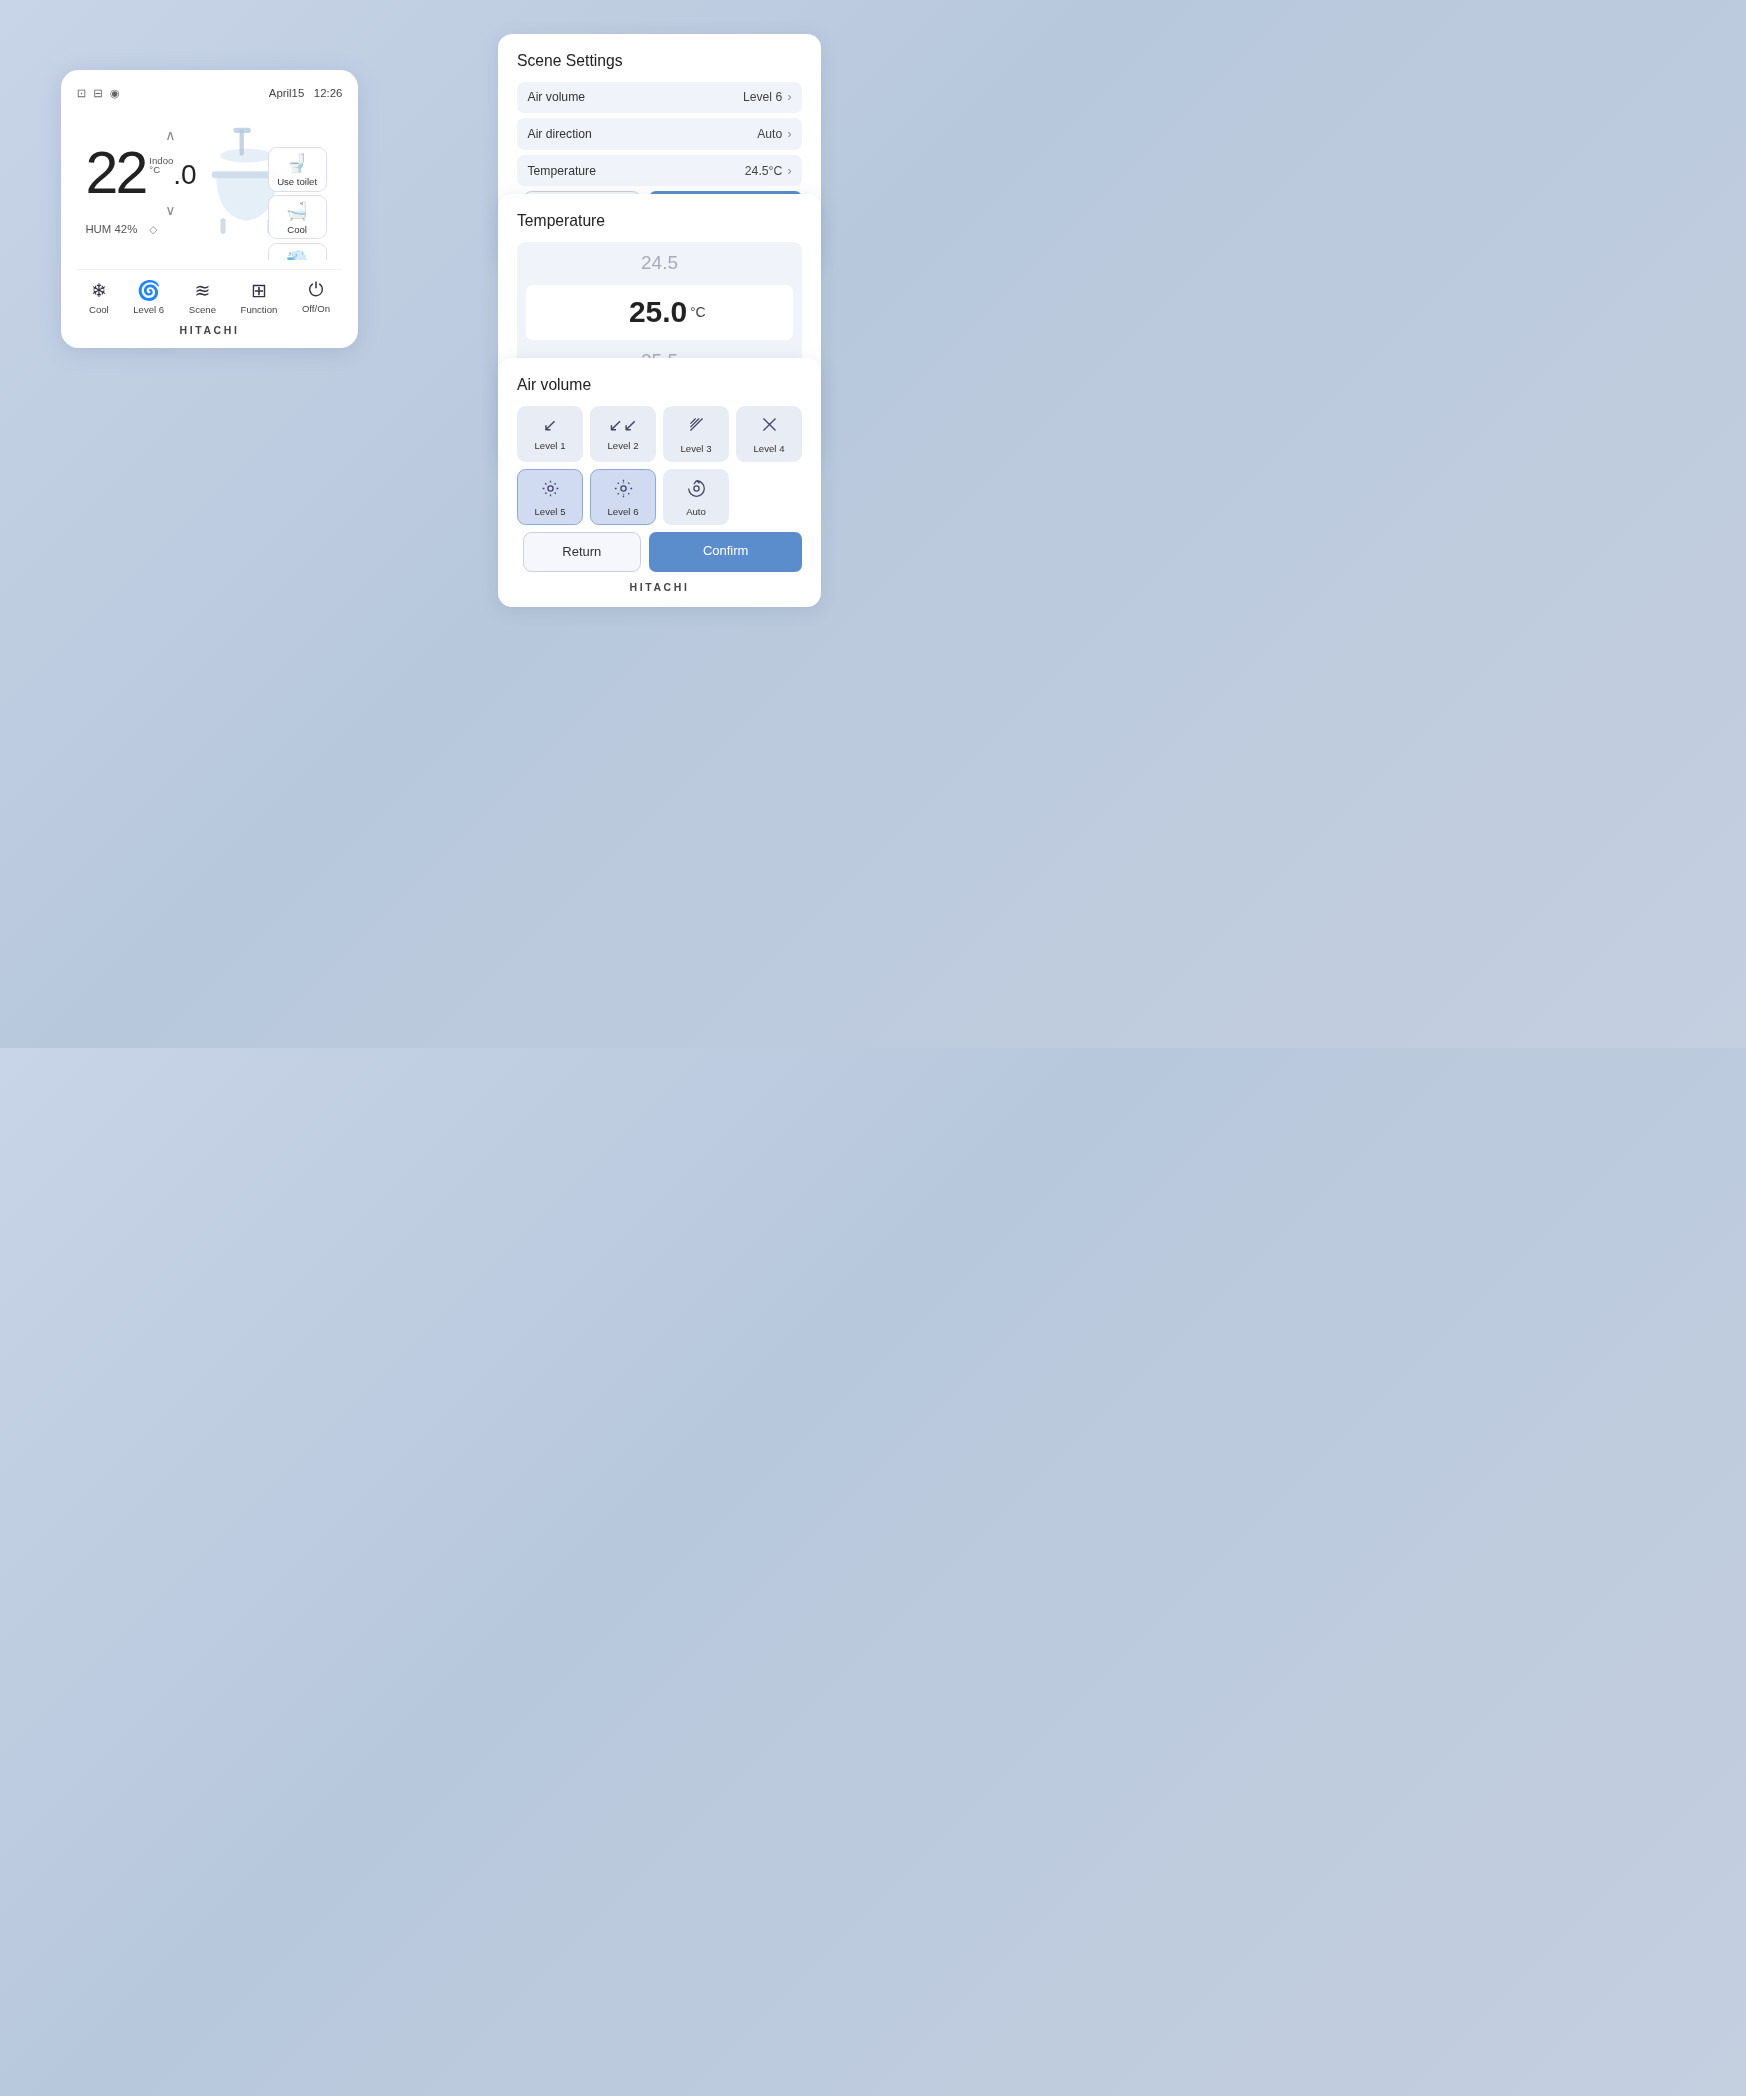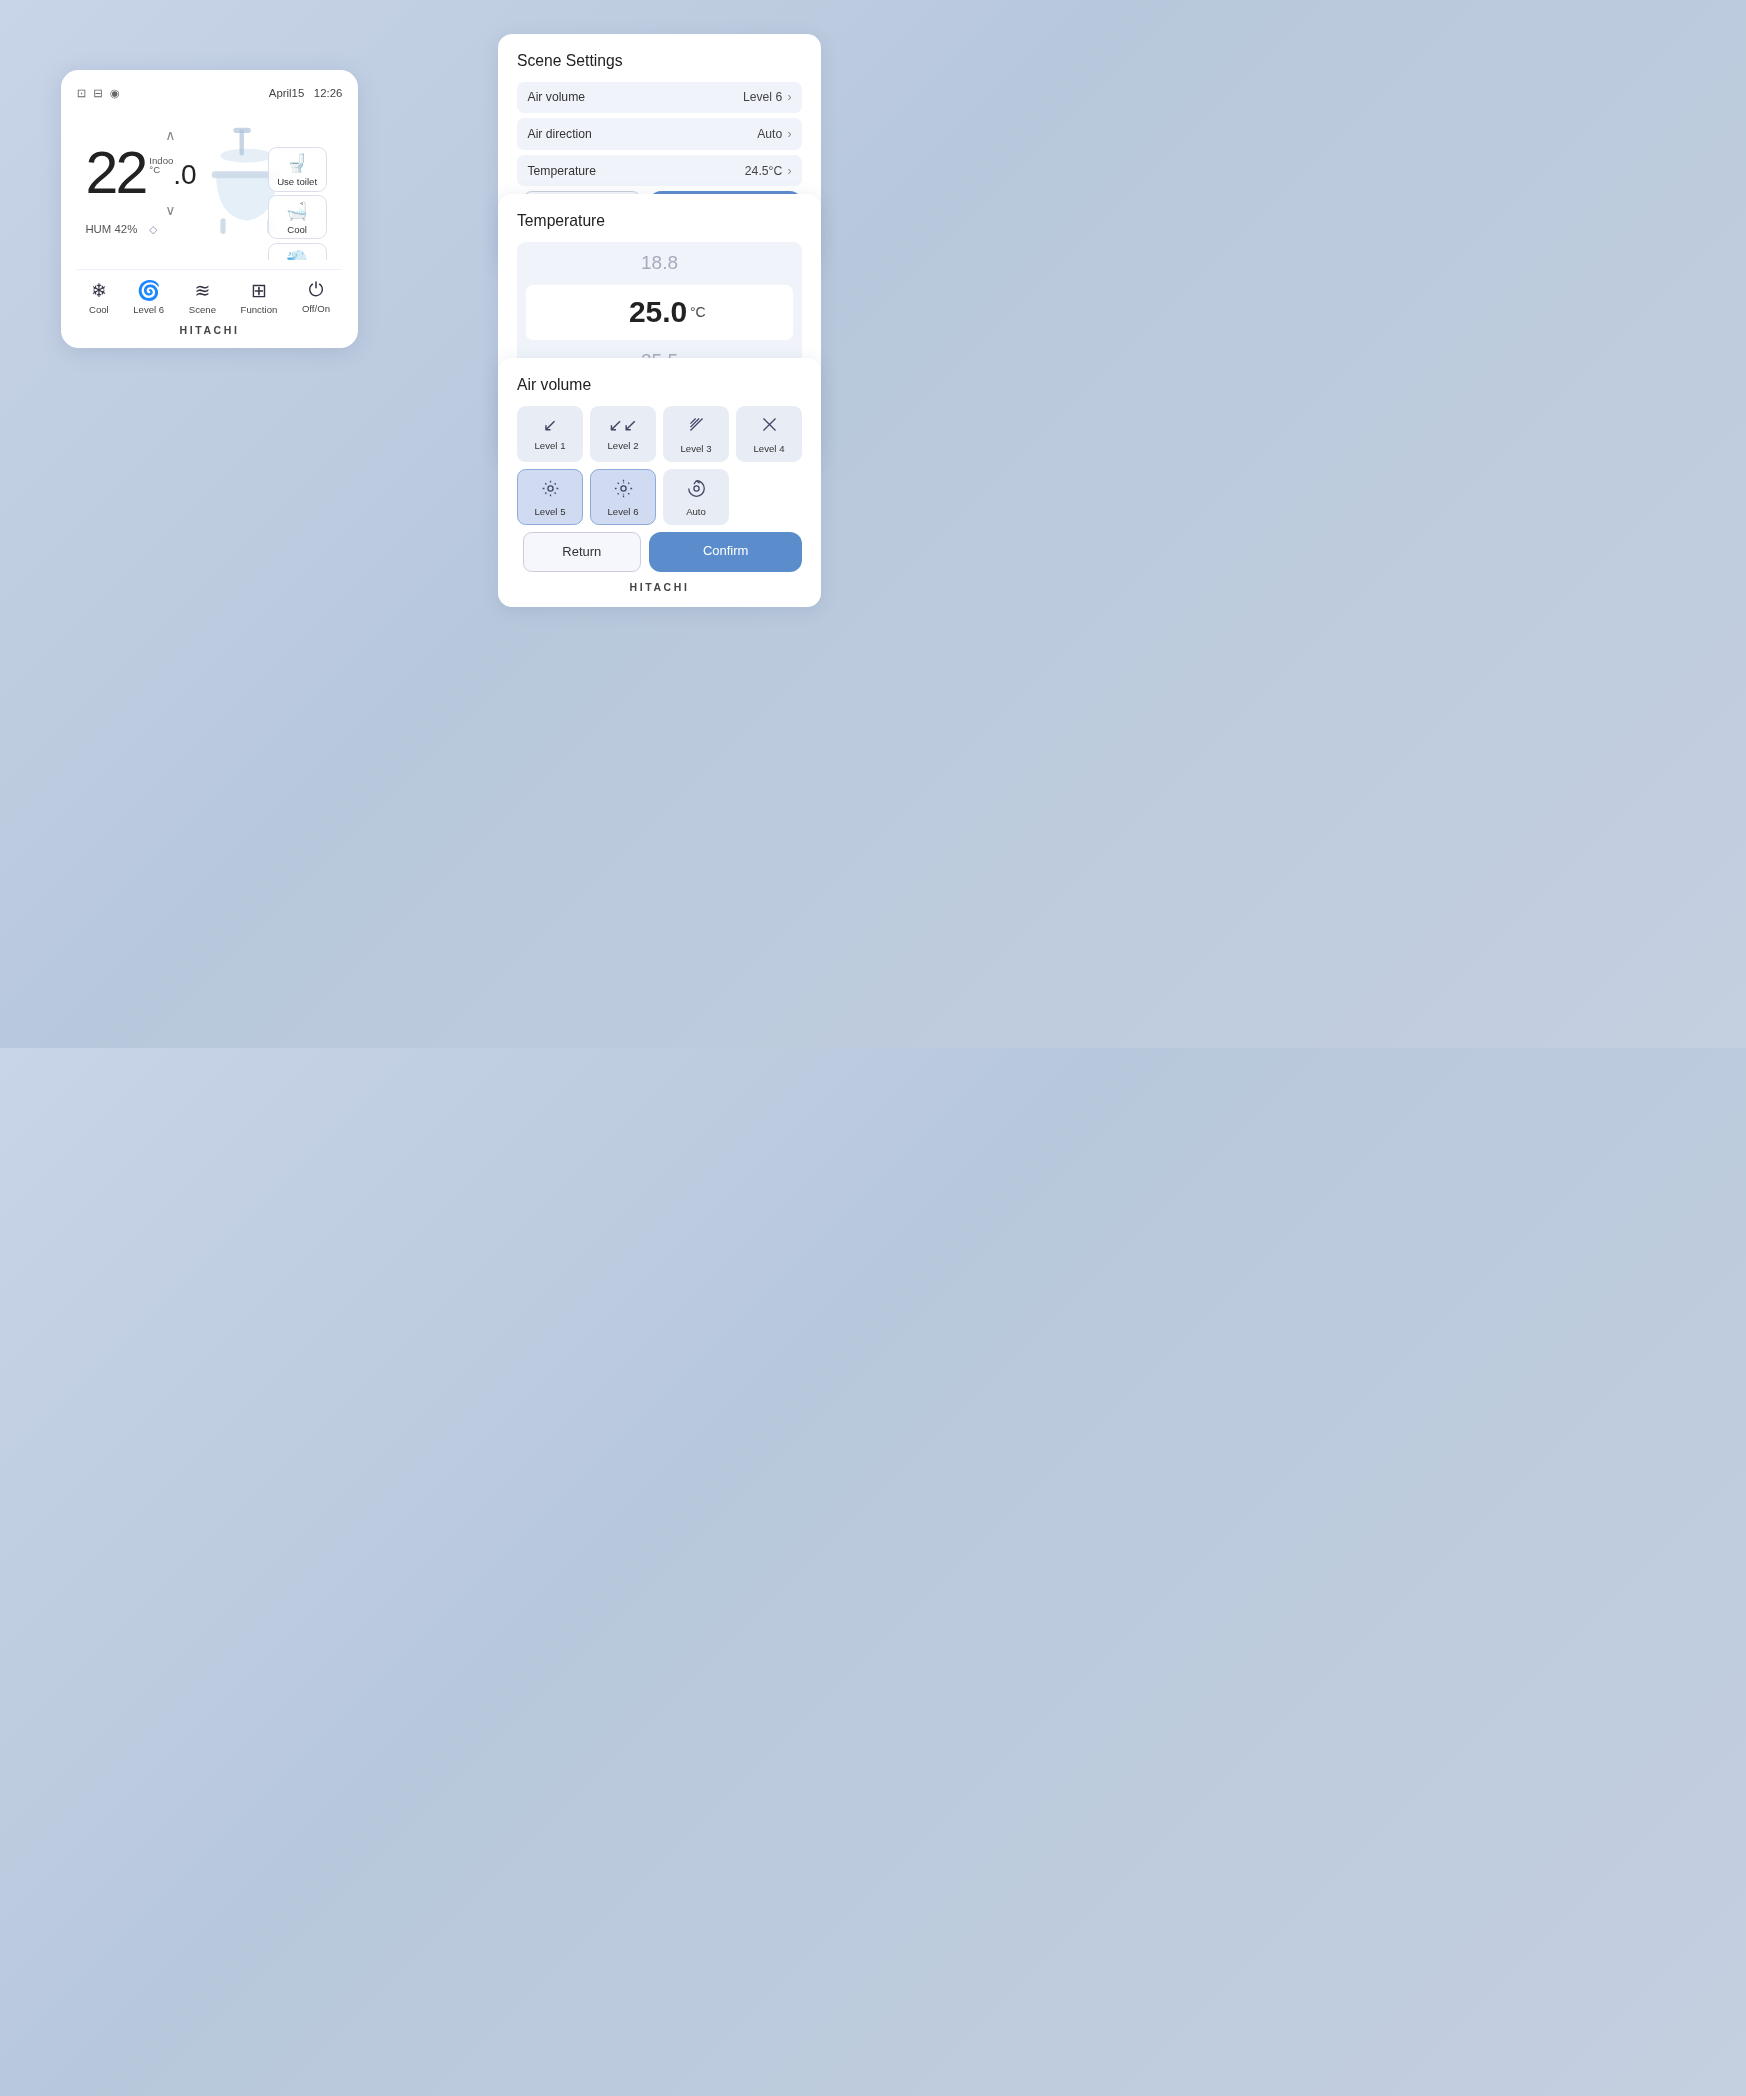--- a/index.html
+++ b/index.html
@@ -213,21 +213,21 @@
       background: #f5f7fc;
       font-size: 13px;
       color: #333;
       cursor: pointer;
       text-align: center;
     }
     .btn-confirm {
       flex: 1.4;
       padding: 11.4px;
       border: none;
-      border-radius: 12px;
+      border-radius: 7px;
       background: #5b8ccc;
       font-size: 13px;
       color: #fff;
       cursor: pointer;
       text-align: center;
       font-weight: 500;
     }
 
     
     .temp-picker {
@@ -417,21 +417,21 @@
     <div class="btn-confirm">Confirm</div>
   </div>
   <div class="hitachi-logo">HITACHI</div>
 </div>
 
 <div class="panel-card panel-card-2">
   <div class="panel-title">Temperature</div>
 
   <div class="temp-picker">
     <div class="temp-row">
-      <span class="temp-row-inactive">18.8</span>
+      <span class="temp-row-inactive">24.5</span>
     </div>
     <div class="temp-row temp-row-active">
       <span class="temp-val">25.0</span>
       <span class="temp-unit">°C</span>
     </div>
     <div class="temp-row">
       <span class="temp-row-inactive">25.5</span>
     </div>
   </div>
 

